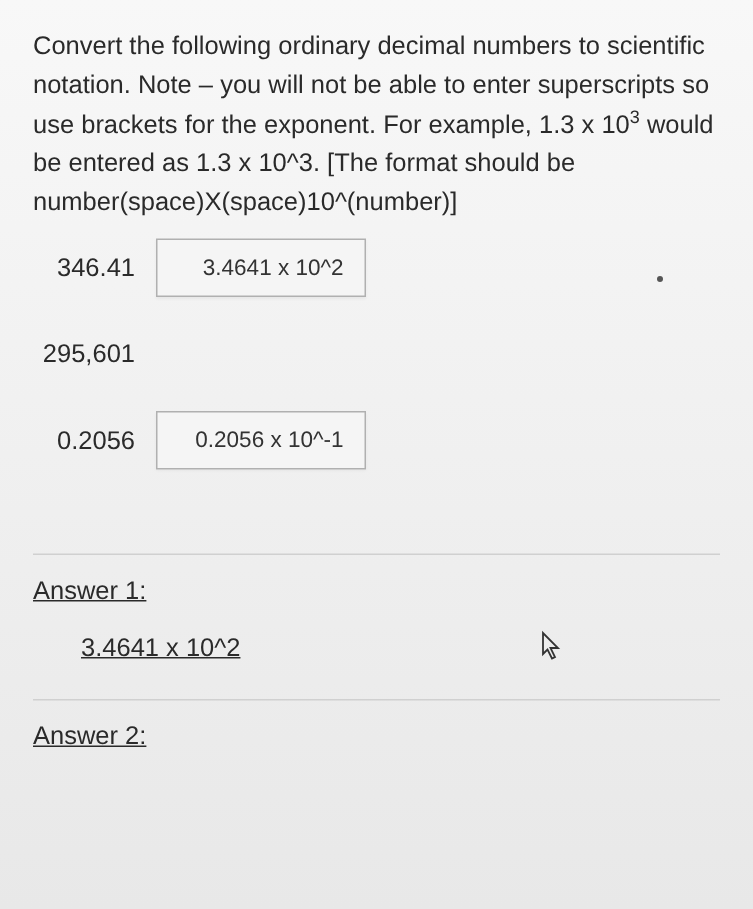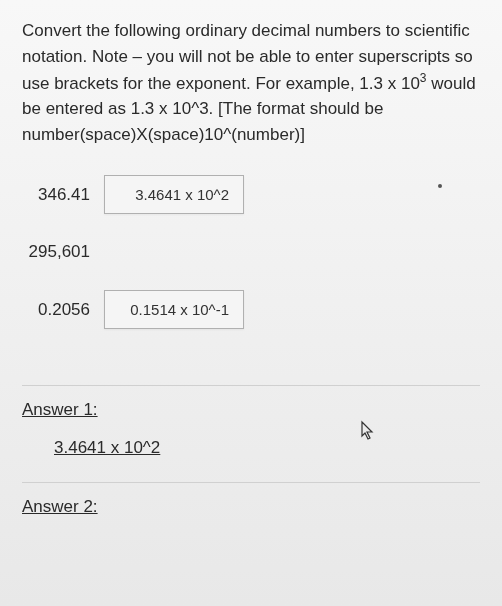--- a/index.html
+++ b/index.html
@@ -13,21 +13,21 @@
       font-family: Arial, Helvetica, sans-serif;
       background: linear-gradient(to bottom, #f8f8f8 0%, #f0f0f0 50%, #e8e8e8 100%);
       padding: 18px 22px;
       color: #2a2a2a;
       position: relative;
       overflow: hidden;
     }
     .instructions {
       font-size: 17px;
       line-height: 1.5;
-      margin-bottom: 28px;
+      margin-bottom: 12px;
     }
     .instructions sup {
       font-size: 12px;
     }
     .question-row {
       display: flex;
       align-items: center;
       margin-bottom: 28px;
       gap: 14px;
       text-align: right;
@@ -93,21 +93,21 @@
   <span class="question-label">346.41</span>
   <div class="input-box">3.4641 x 10^2</div>
 </div>
 
 <div class="question-row">
   <span class="question-label">295,601</span>
 </div>
 
 <div class="question-row">
   <span class="question-label">0.2056</span>
-  <div class="input-box">0.1514 x 10^-1</div>
+  <div class="input-box">0.2056 x 10^-1</div>
 </div>
 
 <div class="question-row">
 </div>
 
 <div class="cursor">
   <svg width="16" height="20" viewBox="0 0 16 20">
     <path d="M 2 2 L 2 16 L 5 13 L 8 19 L 10 18 L 7 12 L 12 12 Z" fill="none" stroke="#333" stroke-width="1.2"></path>
   </svg>
 </div>

